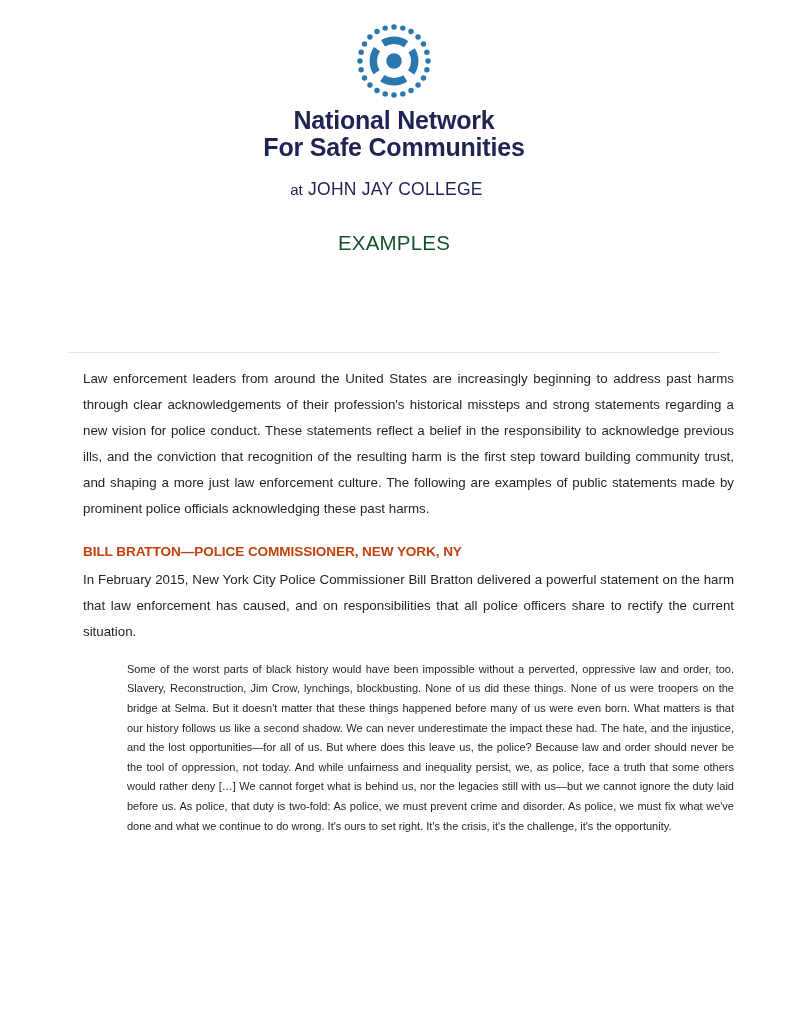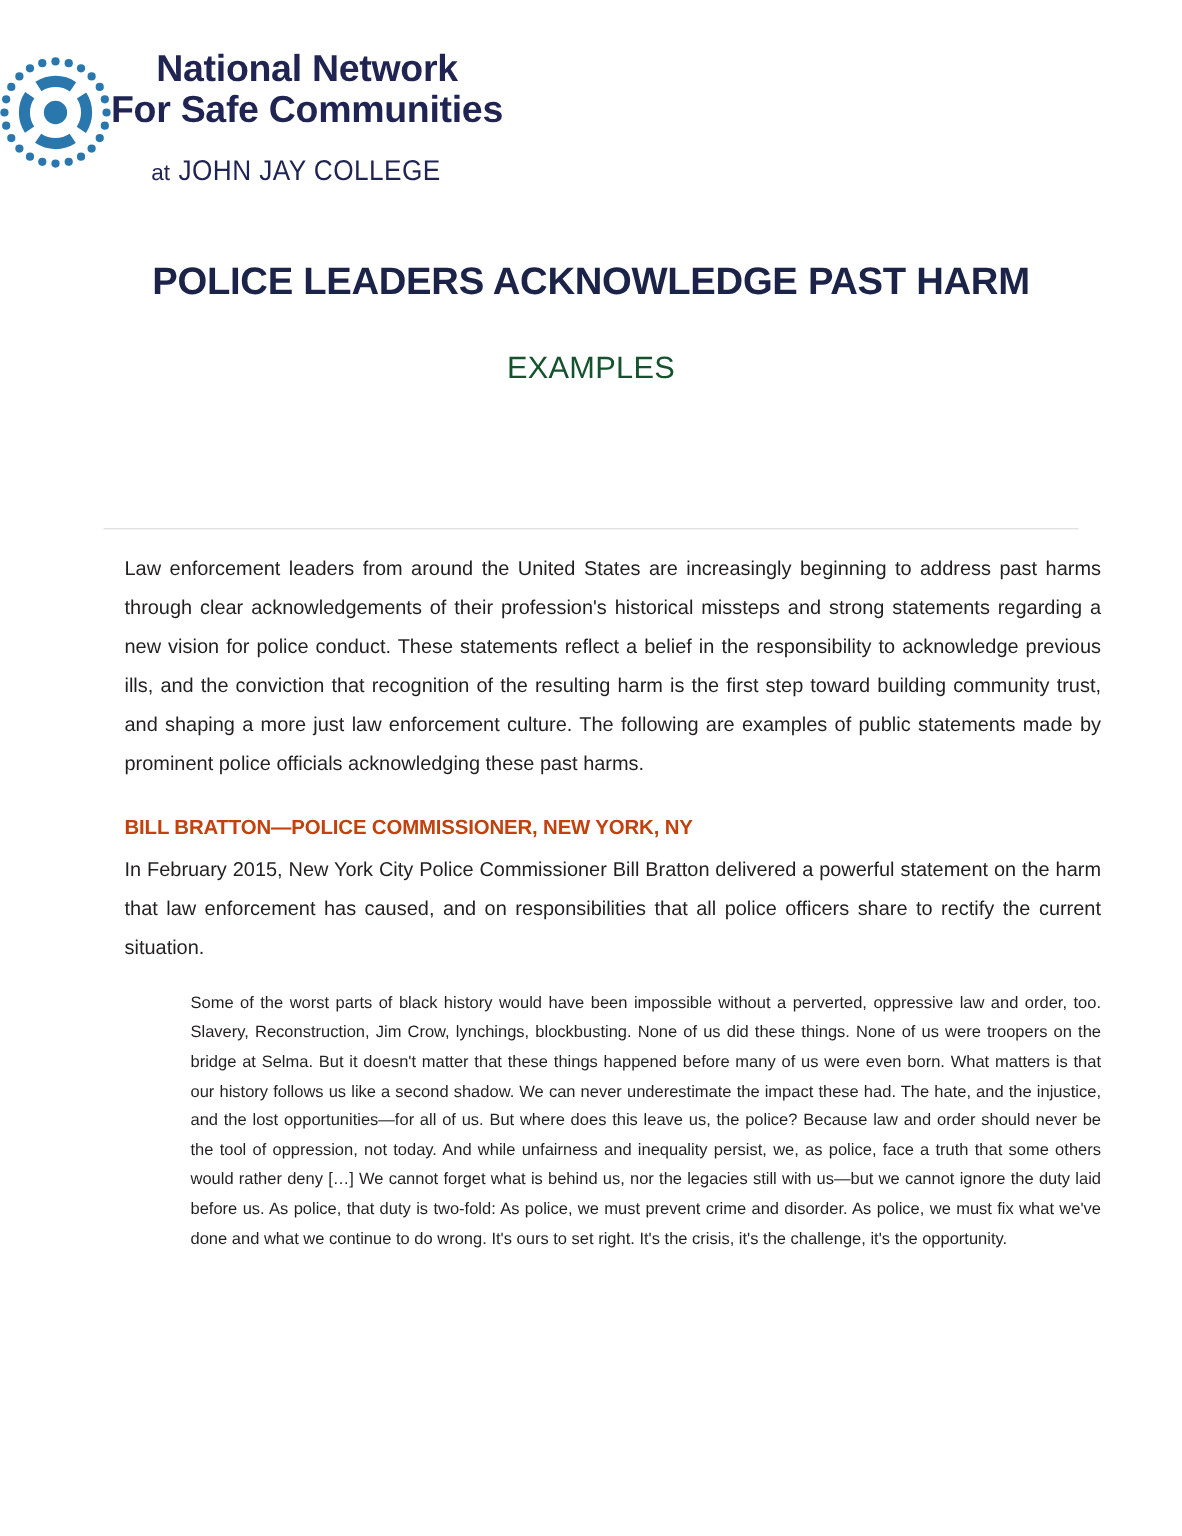--- a/index.html
+++ b/index.html
@@ -20,20 +20,21 @@
     width: 788px;
     height: 1024px;
     box-sizing: border-box;
     position: relative;
   }
 
   
   .logo-block {
     padding-top: 24px;
     display: flex;
+    flex-direction: column;
     align-items: center;
   }
   .logo-mark {
     width: 74px;
     height: 74px;
     display: block;
   }
   .wordmark {
     margin-top: 9px;
     text-align: center;
@@ -173,21 +174,20 @@
       <circle cx="50" cy="50" r="10.5" fill="#2a77ad"></circle>
     </svg>
 
     <div class="wordmark">
       <span class="wm-l1">National Network</span>
       <span class="wm-l2">For Safe Communities</span>
       <span class="wm-l3"><span class="wm-at">at</span> <span class="wm-jj">JOHN JAY COLLEGE</span></span>
     </div>
   </div>
 
-  <h1 class="doc-title">POLICE LEADERS ACKNOWLEDGE PAST HARM</h1>
   <div class="doc-subtitle">EXAMPLES</div>
 
   <div class="divider"></div>
 
   <div class="body-wrap">
 
     <p class="body-par">Law enforcement leaders from around the United States are increasingly beginning to address past harms through clear acknowledgements of their profession's historical missteps and strong statements regarding a new vision for police conduct. These statements reflect a belief in the responsibility to acknowledge previous ills, and the conviction that recognition of the resulting harm is the first step toward building community trust, and shaping a more just law enforcement culture. The following are examples of public statements made by prominent police officials acknowledging these past harms.</p>
 
     <div class="section-head">BILL BRATTON—POLICE COMMISSIONER, NEW YORK, NY</div>
 

